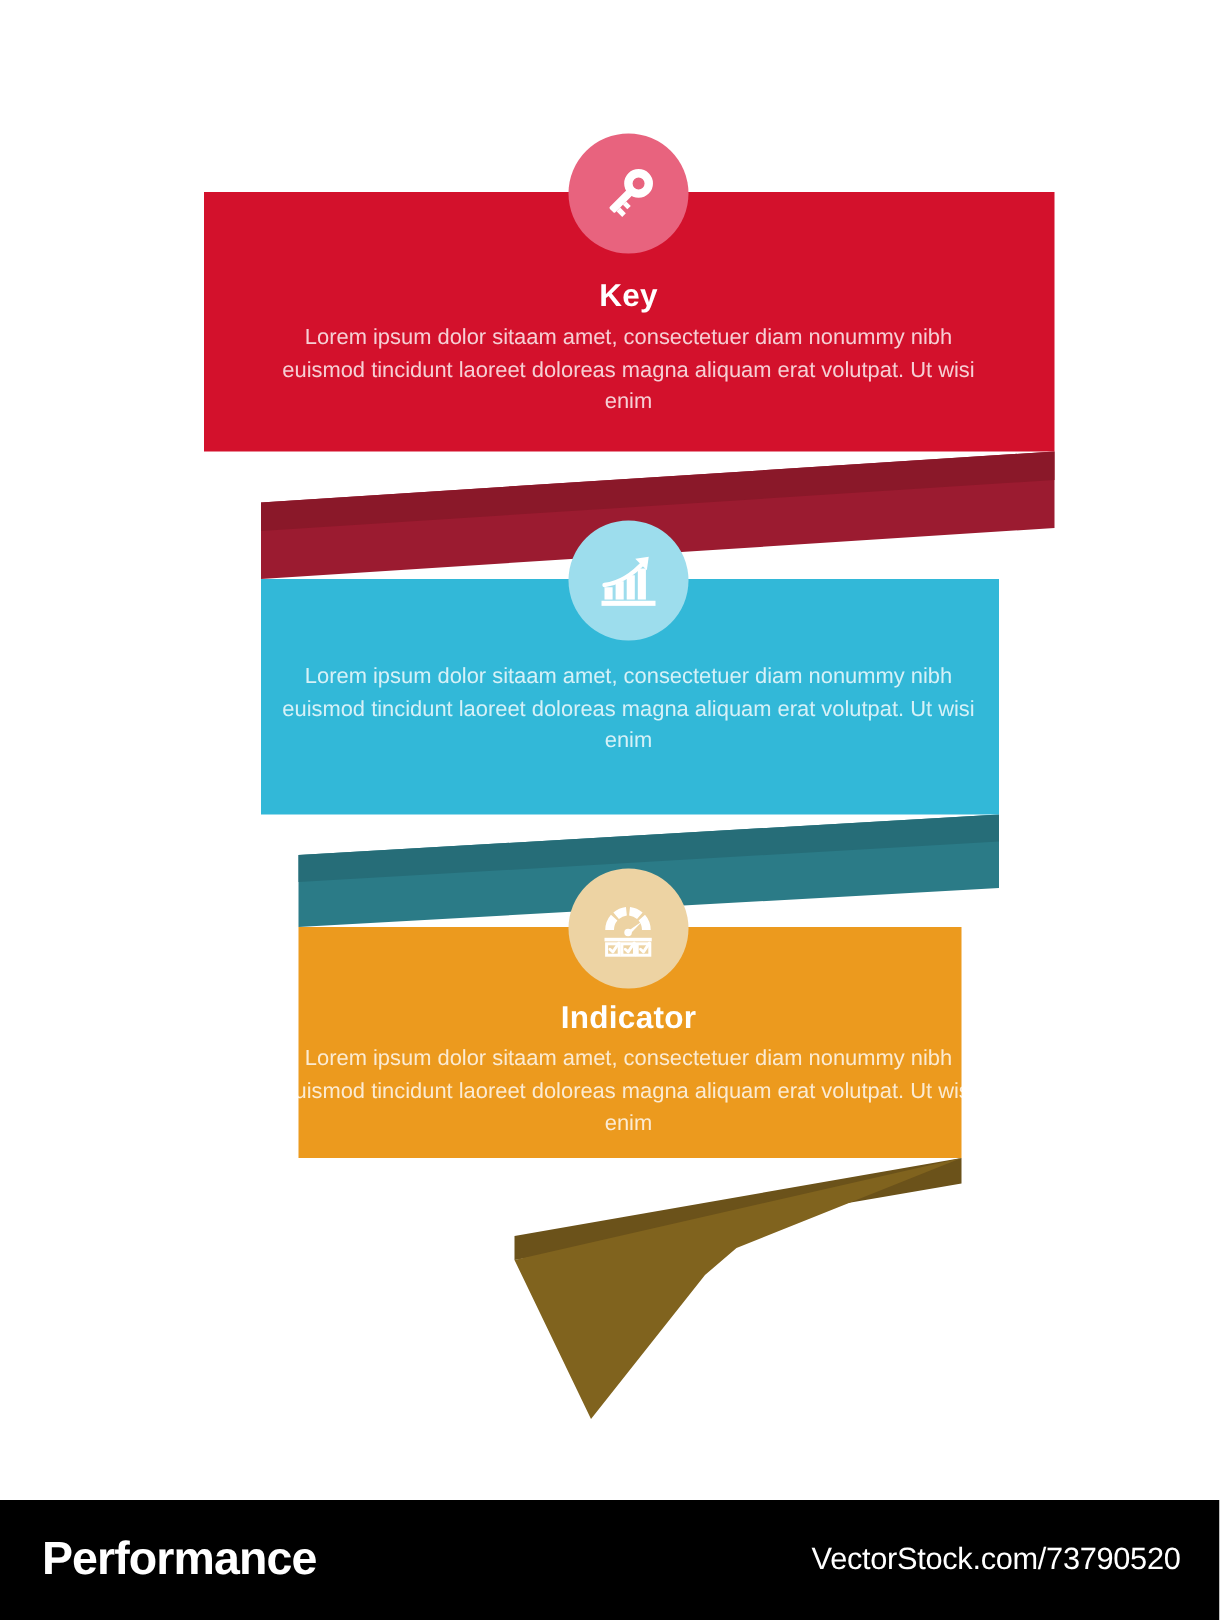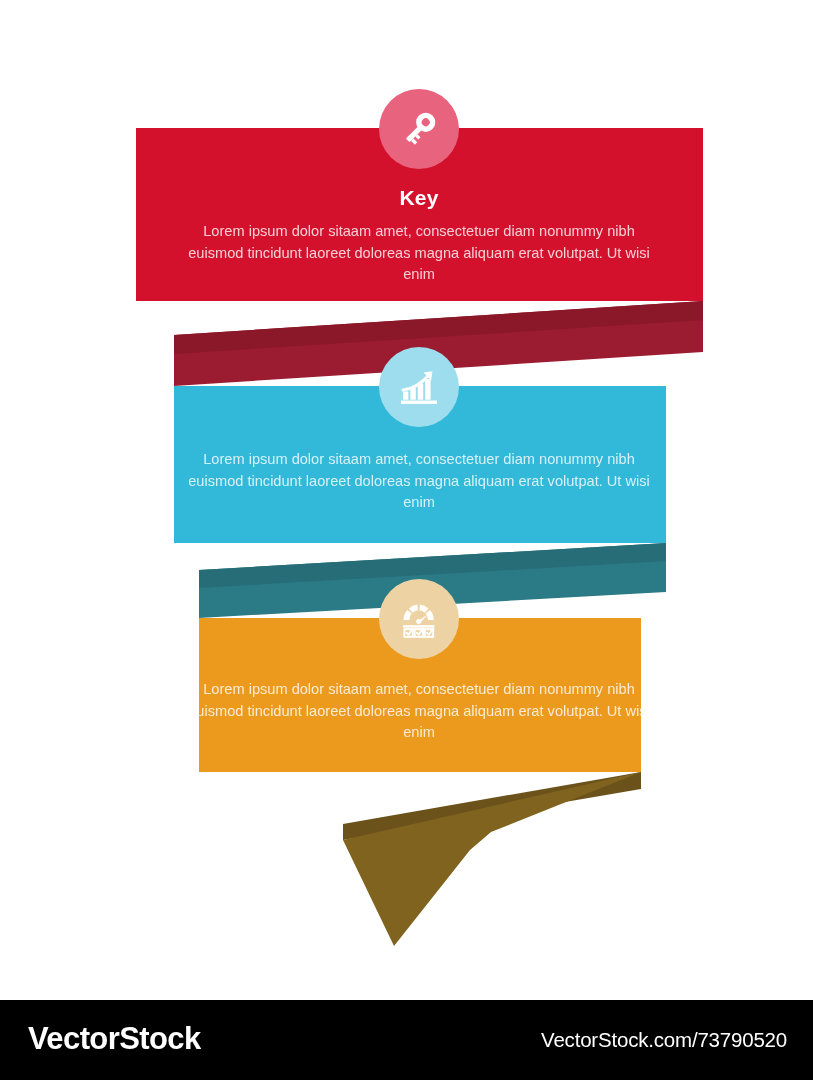--- a/index.html
+++ b/index.html
@@ -44,21 +44,21 @@
     font-weight: bold;
     color: #ffffff;
     letter-spacing: 0.2px;
     margin: 0 0 6px 0;
     line-height: 1.1;
   }
   .panel-desc {
     font-size: 14.6px;
     color: rgba(255,255,255,0.80);
     line-height: 1.48;
-    margin: 12px;
+    margin: 4px;
     padding: 0 14px;
   }
 
   #text-key       { top: 186px; }
   #text-performance { top: 437px; }
   #text-indicator   { top: 667px; }
 
   
   .icon-badge {
     position: absolute;
@@ -191,21 +191,22 @@
   <div class="panel-text" id="text-key">
     <p class="panel-title">Key</p>
     <p class="panel-desc">Lorem ipsum dolor sitaam amet, consectetuer diam nonummy  nibh euismod tincidunt laoreet doloreas magna aliquam erat volutpat. Ut wisi enim</p>
   </div>
 
   <div class="panel-text" id="text-performance">
     <p class="panel-desc">Lorem ipsum dolor sitaam amet, consectetuer diam nonummy  nibh euismod tincidunt laoreet doloreas magna aliquam erat volutpat. Ut wisi enim</p>
   </div>
 
   <div class="panel-text" id="text-indicator">
+    <p class="panel-title">Indicator</p>
     <p class="panel-desc">Lorem ipsum dolor sitaam amet, consectetuer diam nonummy  nibh euismod tincidunt laoreet doloreas magna aliquam erat volutpat. Ut wisi enim</p>
   </div>
 
 </div>
 
 <div id="footer">
-  <span id="footer-brand">VectorStock</span>
+  <span id="footer-brand">Performance</span>
   <span id="footer-url">VectorStock.com/73790520</span>
 </div>
 
 </body></html>

